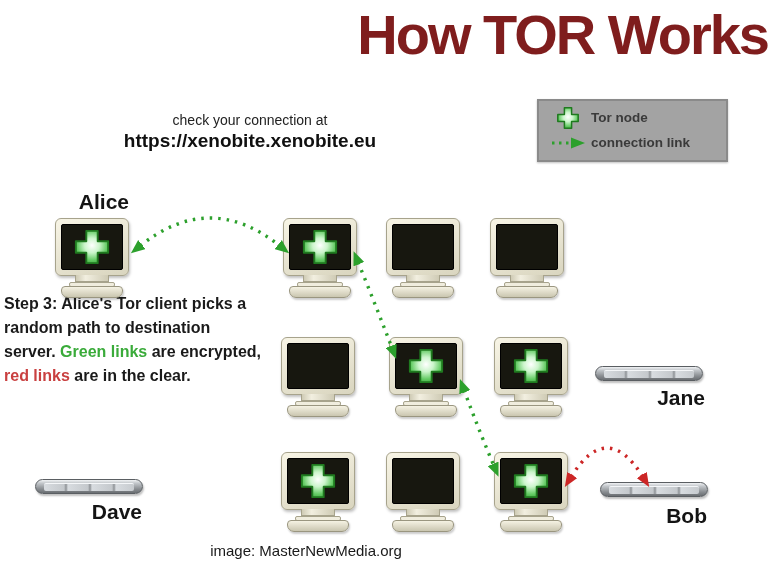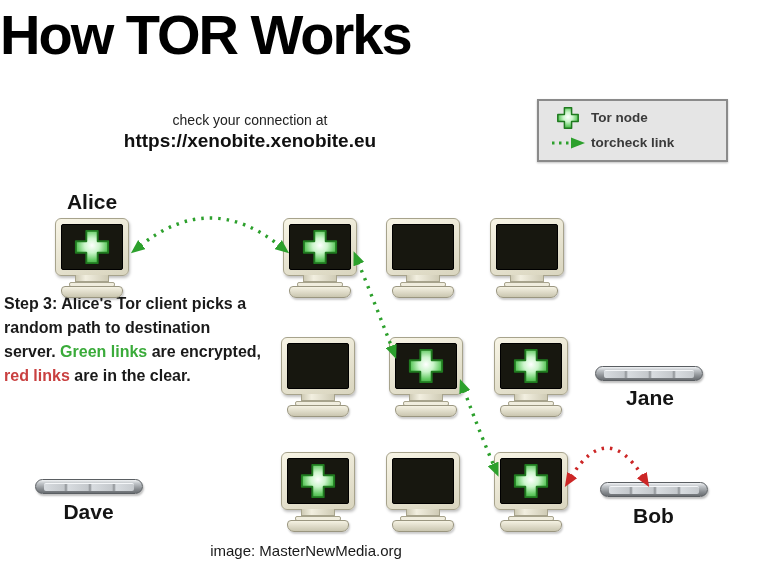--- a/index.html
+++ b/index.html
@@ -2,40 +2,40 @@
 <html><head>
 <meta charset="utf-8">
 <style>
   html,body{margin:0;padding:0;background:#fff;}
   .slide{
     position:relative;width:768px;height:576px;background:#ffffff;overflow:hidden;
     font-family:"Liberation Sans",sans-serif;
   }
   
   .title{
-    position:absolute;top:2px;left:0;width:768px;text-align:left;
-    font-size:56px;font-weight:bold;color:#000000;letter-spacing:-2px;
+    position:absolute;top:2px;left:0;width:768px;text-align:right;
+    font-size:56px;font-weight:bold;color:#7f1d1d;letter-spacing:-2px;
   }
   .subtitle{position:absolute;top:112px;left:85px;width:330px;text-align:center;color:#222;}
   .subtitle .l1{font-size:14px;}
   .subtitle .l2{font-size:19px;font-weight:bold;color:#101010;margin-top:2px;}
   .step-note{
     position:absolute;top:292px;left:4px;width:260px;
     font-size:16px;line-height:24px;font-weight:bold;color:#1a1a1a;
   }
   .seg-green{color:#3aab3a;}
   .seg-red{color:#c94040;}
   .caption{
     position:absolute;top:542px;left:0;width:612px;text-align:center;
     font-size:15px;color:#1a1a1a;
   }
   
   .legend{
     position:absolute;left:537px;top:99px;width:191px;
-    background:#e5e5e5;border:2px solid #8a8a8a;box-sizing:border-box;
+    background:#a3a3a3;border:2px solid #8a8a8a;box-sizing:border-box;
     padding:4px 6px 5px 6px;box-shadow:0 1px 2px rgba(0,0,0,.25);
   }
   .legend-row{display:flex;align-items:center;height:25px;}
   .legend-icon{width:46px;display:flex;justify-content:center;align-items:center;flex:none;}
   .legend-label{font-size:13.5px;font-weight:bold;color:#3a3a3a;}
   
   .computer{position:absolute;width:74px;height:84px;z-index:1;}
   .monitor{
     width:74px;height:58px;box-sizing:border-box;padding:5px;
     background:linear-gradient(160deg,#f8f5e6,#d9d5bf);
@@ -69,21 +69,21 @@
     border:1px solid #5a5e62;box-sizing:border-box;
     box-shadow:1px 2px 2px rgba(0,0,0,.25);
   }
   .server-slots{
     position:absolute;left:8px;right:8px;top:3px;height:7px;border-radius:2px;
     background:repeating-linear-gradient(90deg,#d8dce0 0px,#c4c8cc 20px,#8e9296 22px,#d8dce0 24px);
     border-top:1px solid #f4f6f8;
   }
   
   .actor-label{
-    position:absolute;font-size:21px;font-weight:bold;color:#141414;text-align:center;z-index:2;
+    position:absolute;font-size:21px;font-weight:bold;color:#141414;text-align:right;z-index:2;
   }
   
   .overlay{position:absolute;left:0;top:0;z-index:5;pointer-events:none;}
 </style>
 </head>
 <body>
 
 <div class="slide">
 
   <svg width="0" height="0" style="position:absolute">
@@ -119,21 +119,21 @@
       </span>
       <span class="legend-label">Tor node</span>
     </div>
     <div class="legend-row">
       <span class="legend-icon">
         <svg width="40" height="14">
           <line x1="4" y1="7" x2="21" y2="7" stroke="#2ca02c" stroke-width="3.2" stroke-dasharray="2.5 4.5"></line>
           <path d="M23 1.5 L37 7 L23 12.5 Z" fill="#2ca02c"></path>
         </svg>
       </span>
-      <span class="legend-label">torcheck link</span>
+      <span class="legend-label">connection link</span>
     </div>
   </div>
 
   <div class="step-note"><span>Step 3: Alice's Tor client picks a random path to destination server.  </span><span class="seg-green">Green links</span><span> are encrypted, </span><span class="seg-red">red links</span><span> are in the clear.</span></div>
 
   <div id="diagram">
       <div class="computer" style="left: 55px; top: 218px;">
         <div class="monitor">
           <div class="screen">
             <svg width="38" height="38" viewBox="0 0 40 40">

